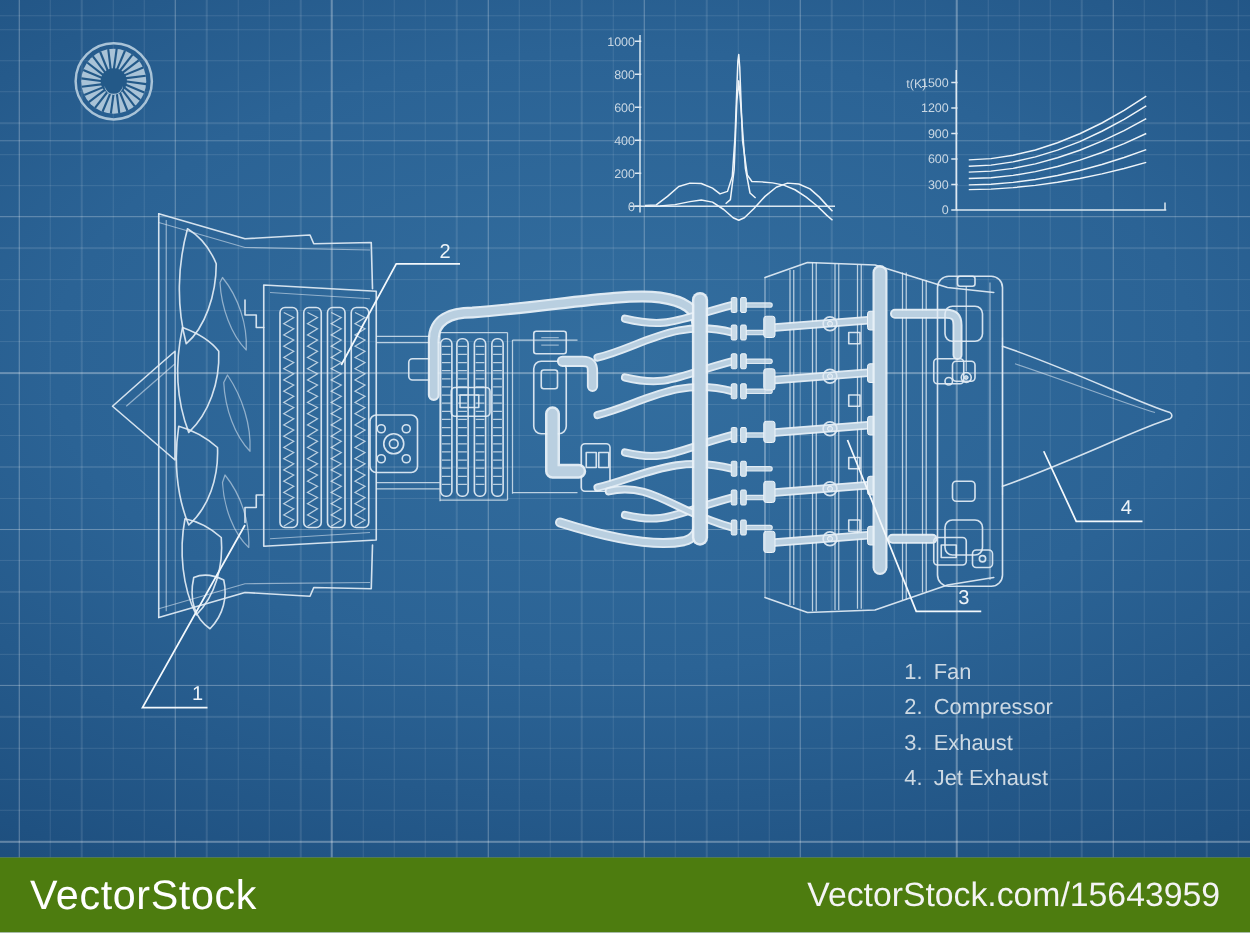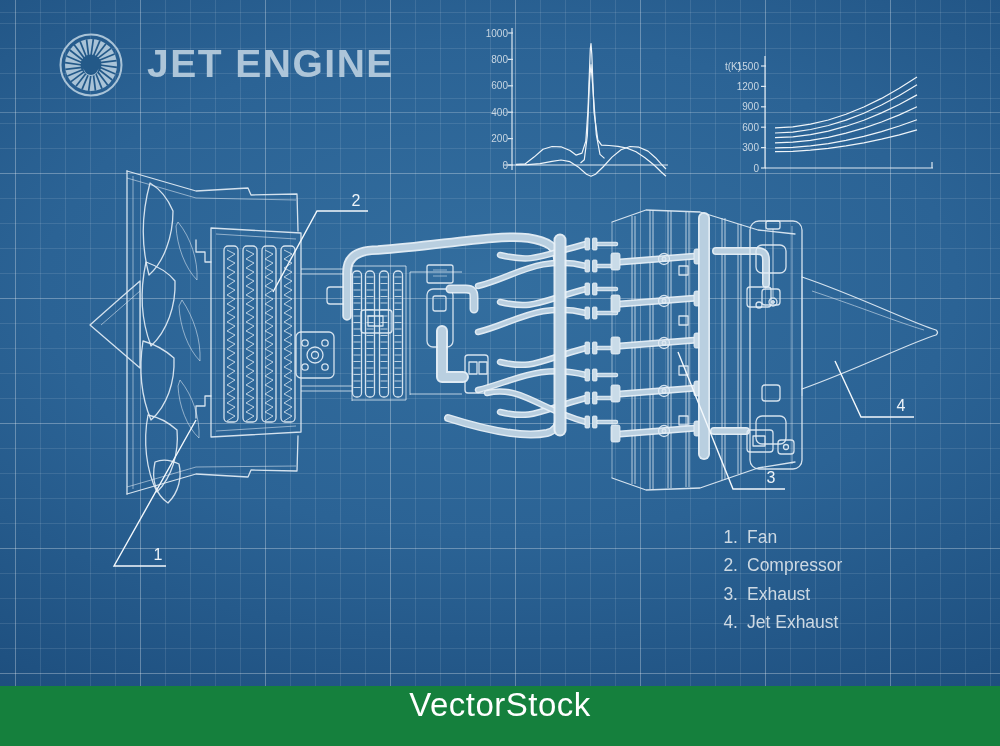--- a/index.html
+++ b/index.html
@@ -29,23 +29,23 @@
   .lns{stroke:#e3edf5;stroke-width:1;fill:none;opacity:.78;}
   .tubeO{stroke:#e9f1f8;fill:none;stroke-linecap:round;stroke-linejoin:round;opacity:.95;}
   .tubeI{stroke:#b9cfe0;fill:none;stroke-linecap:round;stroke-linejoin:round;}
   .fitR{fill:#c9dbe8;stroke:#eef4f9;stroke-width:0.8;}
   .lnF{fill:rgba(195,214,230,0.95);stroke:#eef4f9;stroke-width:0.8;}
   .ldr{stroke:#f3f8fc;stroke-width:1.4;fill:none;}
   .num{fill:#edf3f8;font-size:16px;text-anchor:middle;}
   .legend{position:absolute;left:698px;top:523px;}
   .lrow{display:flex;height:28.5px;align-items:center;font-size:17.5px;color:#cdd9e3;}
   .lnum{width:40px;text-align:right;padding-right:9px;}
-  .bar{position:absolute;left:0;bottom:0;width:1000px;height:60px;background:#15803d;
+  .bar{position:absolute;left:0;bottom:0;width:1000px;height:60px;background:#4d7c0f;
        display:flex;align-items:center;justify-content:space-between;
-       padding:0 24px;box-sizing:border-box;color:#fff;flex-direction:column;}
+       padding:0 24px;box-sizing:border-box;color:#fff;}
   .brand{font-size:33px;letter-spacing:0.5px;}
   .wm-url{font-size:27px;color:#f4f4f4;}
 </style>
 </head>
 <body>
 
 <div class="canvas">
   <div class="blueprint"></div>
 
   <svg class="logo" width="66" height="66" viewBox="-33 -33 66 66">
@@ -74,21 +74,20 @@
         <line x1="2.3293714059226827" y1="-8.693332436601615" x2="8.959276227854188" y2="-24.407608843821773" stroke="#235988" stroke-width="1.7"></line>
         <line x1="4.500000000000001" y1="-7.794228634059947" x2="14.971150307535869" y2="-21.257108422105972" stroke="#235988" stroke-width="1.7"></line>
         <line x1="6.363961030678926" y1="-6.363961030678929" x2="19.962765234754634" y2="-16.657971190456287" stroke="#235988" stroke-width="1.7"></line>
         <line x1="7.794228634059945" y1="-4.5000000000000036" x2="23.593950701254254" y2="-10.923620750775997" stroke="#235988" stroke-width="1.7"></line>
         <line x1="8.693332436601613" y1="-2.329371405922694" x2="25.61724741831048" y2="-4.44484360906715" stroke="#235988" stroke-width="1.7"></line>
         <circle cx="0" cy="0" r="10.5" fill="#235988"></circle>
         <path d="M-7.5,3.5 A7.5,7.5 0 0 0 7.5,3.5 A8,10 0 0 1 -7.5,3.5 Z" fill="#a9c3d7"></path>
       </g>
   </svg>
 
-  <div class="title">JET ENGINE</div>
 
   <svg id="chart0" class="chart" viewBox="0 0 200 160">
       <line x1="32" y1="3" x2="32" y2="145" class="cl"></line>
       <line x1="24" y1="140" x2="188" y2="140" class="cl"></line>
       <line x1="28" y1="8" x2="33" y2="8" class="cl"></line>
       <text x="28" y="11.5" text-anchor="end" class="ct">1000</text>
       <line x1="28" y1="34.4" x2="33" y2="34.4" class="cl"></line>
       <text x="28" y="37.9" text-anchor="end" class="ct">800</text>
       <line x1="28" y1="60.8" x2="33" y2="60.8" class="cl"></line>
       <text x="28" y="64.3" text-anchor="end" class="ct">600</text>
@@ -358,14 +357,15 @@
       <span>Exhaust</span>
     </div>
     <div class="lrow">
       <span class="lnum">4.</span>
       <span>Jet Exhaust</span>
     </div>
   </div>
 
   <div class="bar">
     <span class="brand">VectorStock</span>
+    <span class="wm-url">VectorStock.com/15643959</span>
   </div>
 </div>
 
 </body></html>

